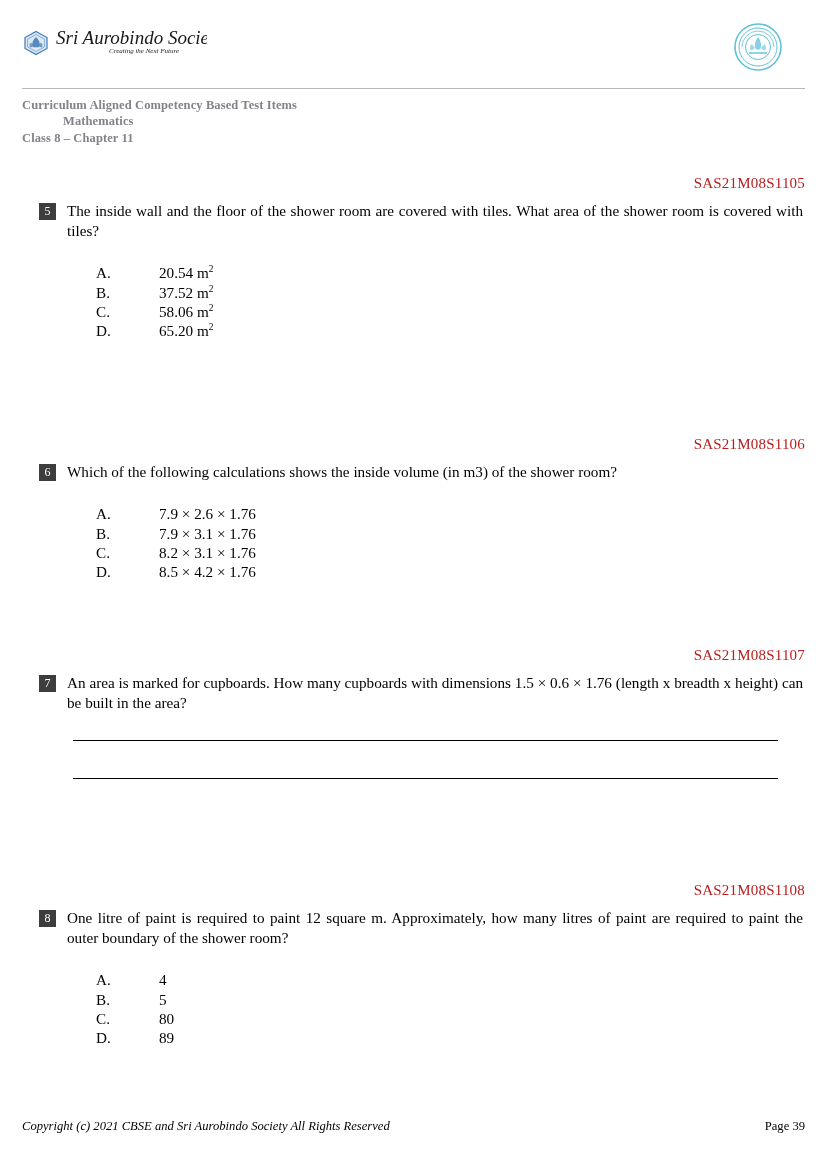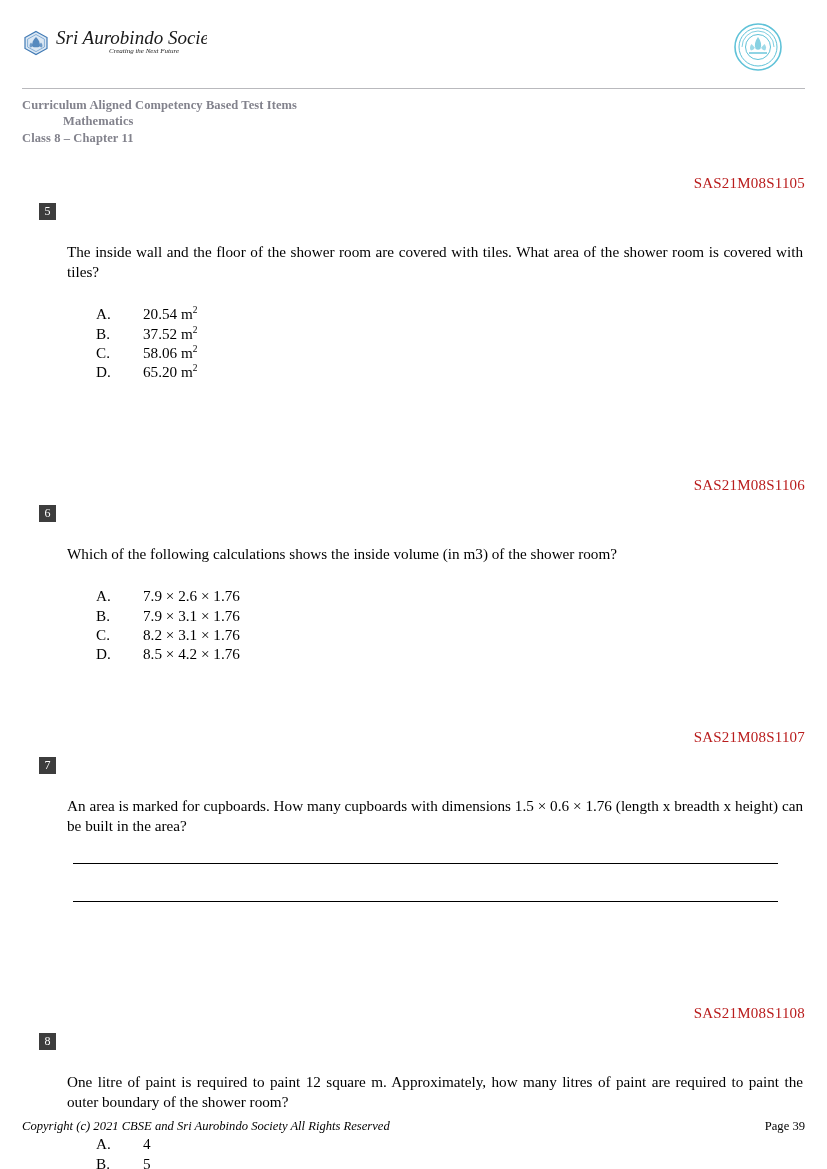--- a/index.html
+++ b/index.html
@@ -93,37 +93,36 @@
     margin-top: 2px;
   }
   .qtext {
     flex: 1 1 auto;
     margin-left: 11px;
     padding-right: 2px;
     font-size: 15.2px;
     line-height: 1.34;
     text-align: justify;
     text-justify: inter-word;
-    margin-top: 41px;
   }
   .qtext.nojustify { text-align: left; }
 
   
   .options {
     margin-left: 74px;
     margin-top: 22px;
   }
   .option {
     display: flex;
     align-items: baseline;
     line-height: 1.26;
     font-size: 15.2px;
   }
   .opt-letter { width: 47px; flex: 0 0 auto; }
-  .opt-value { white-space: nowrap; }
+  .opt-value { white-space: nowrap; margin-left: 16px; }
   .opt-value sup {
     font-size: .62em;
     vertical-align: super;
     line-height: 0;
   }
 
   
   .answer-lines { margin-left: 51px; margin-top: 26px; }
   .answer-line {
     border-bottom: 1.2px solid #000;

